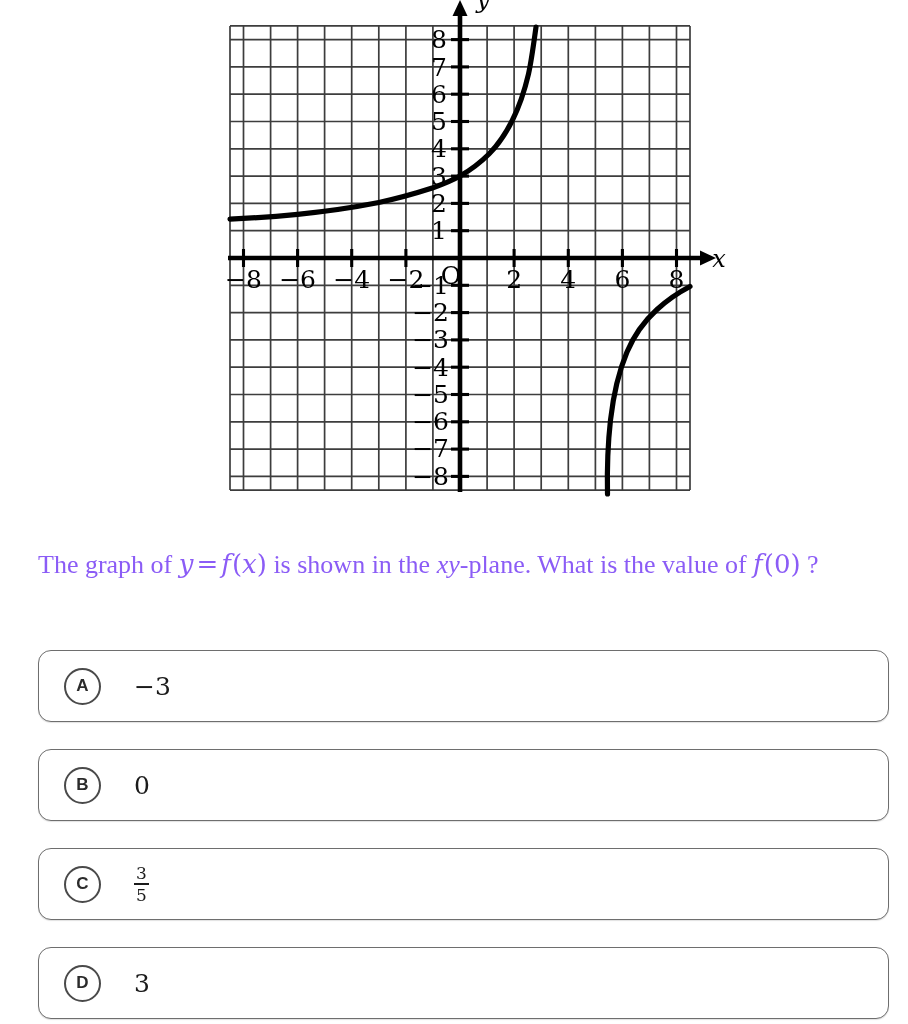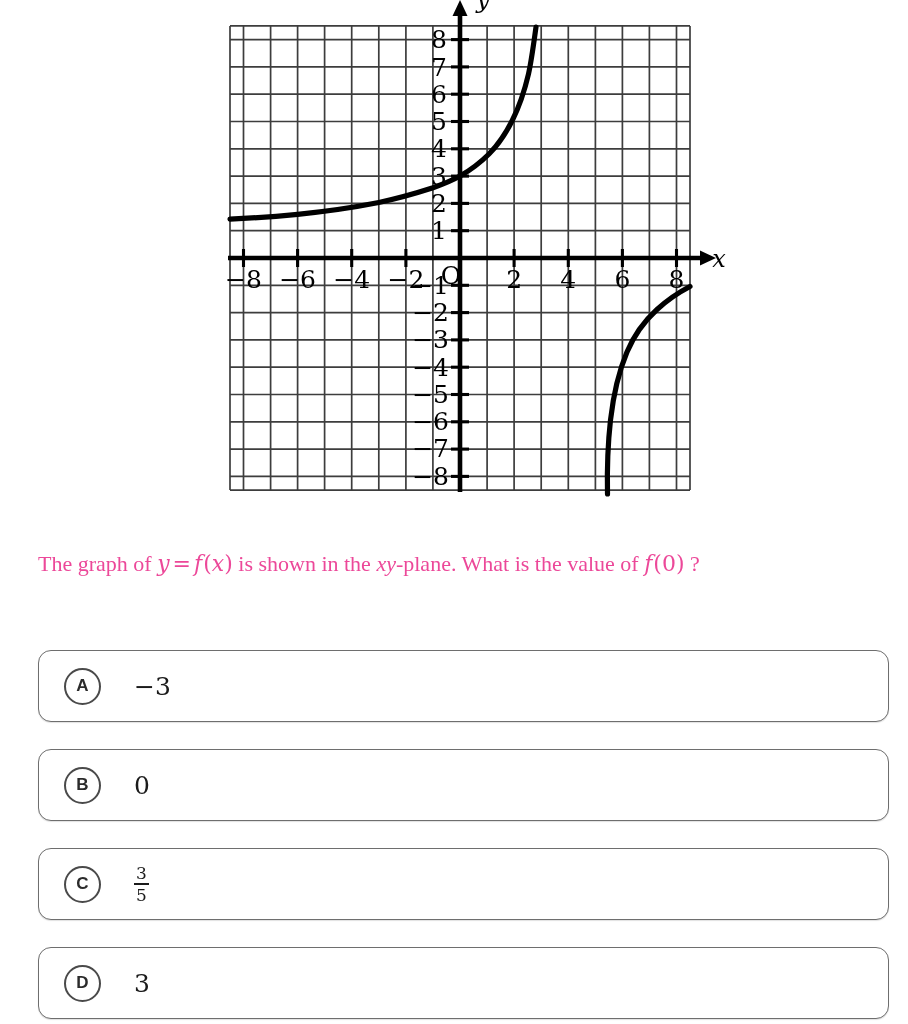--- a/index.html
+++ b/index.html
@@ -30,23 +30,23 @@
     top: 0;
   }
 
   
   #question-stem {
     position: absolute;
     left: 38px;
     top: 546px;
     width: 855px;
     font-family: "Liberation Serif", serif;
-    font-size: 22px;
+    font-size: 26px;
     line-height: 36px;
-    color: #ec4899;
+    color: #8b5cf6;
   }
   .mathvar {
     font-style: italic;
     font-family: "DejaVu Serif", serif;
   }
   .mathvar-x {
     font-style: italic;
     font-family: "DejaVu Serif", serif;
   }
   .eqsign {

